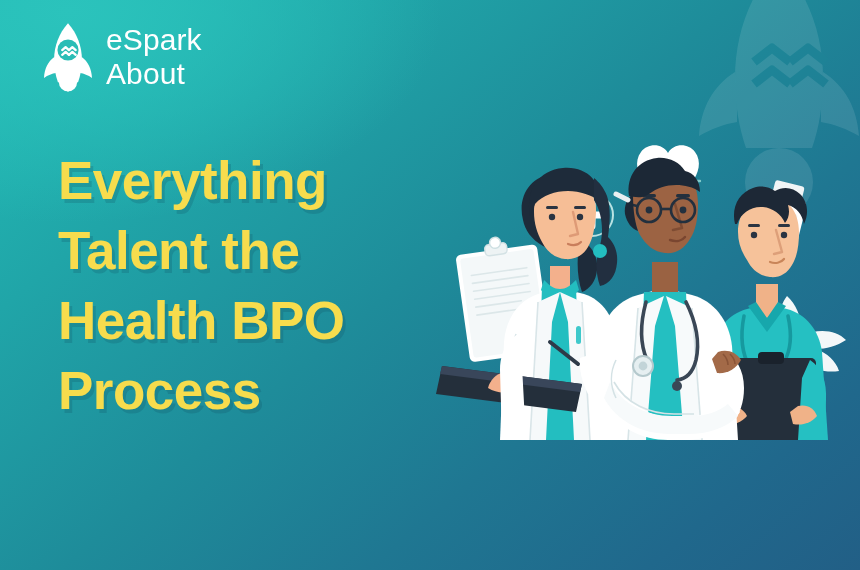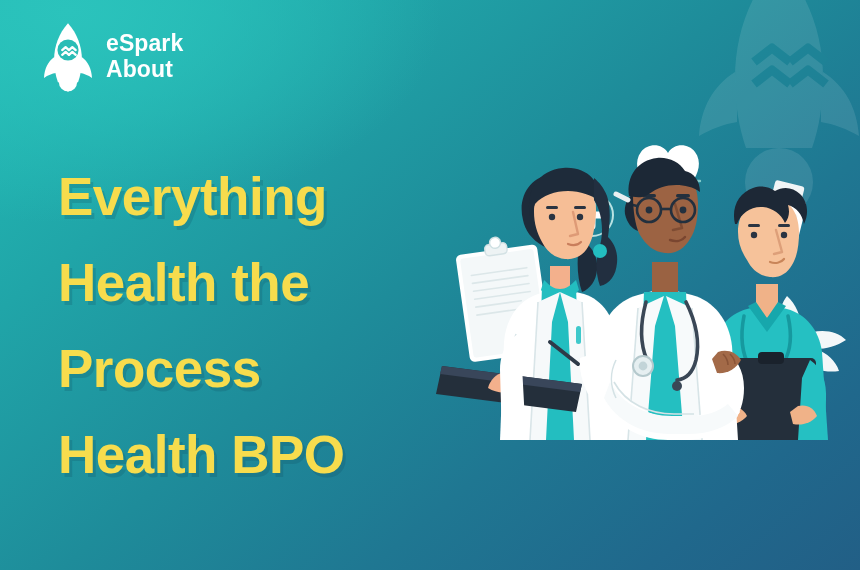--- a/index.html
+++ b/index.html
@@ -28,38 +28,38 @@
 
   
   .logo {
     position:absolute; left:44px; top:22px;
     display:flex; align-items:center; gap:14px;
   }
   .logo-mark { width:48px; height:70px; flex:none; }
   .logo-mark svg { width:100%; height:100%; display:block; }
   .logo-type {
     color:#ffffff;
-    font-weight:bold;
-    font-size:23px;
+    font-weight:normal;
+    font-size:30px;
     line-height:1.12;
     letter-spacing:.1px;
   }
 
   
   .headline {
     position:absolute; left:58px; top:146px;
     width:400px;
     color:#F7DC4D;
     font-weight:bold;
     font-size:53px;
     line-height:70px;
     letter-spacing:-.5px;
     text-shadow:3px 4px 0 rgba(14,70,88,.20);
   }
-  .headline span { display:block;margin-top:16px; }
+  .headline span { display:block; }
 
   
   .illustration {
     position:absolute; left:430px; top:120px;
     width:430px; height:320px;
   }
   .illustration svg { width:100%; height:100%; display:block; overflow:visible; }
 </style>
 </head>
 <body>
@@ -103,23 +103,23 @@
       </svg>
     </div>
     <div class="logo-type">
       <div>eSpark</div>
       <div>About</div>
     </div>
   </div>
 
   <h1 class="headline">
     <span>Everything</span>
-    <span>Health the</span>
+    <span>Talent the</span>
+    <span>Health BPO</span>
     <span>Process</span>
-    <span>Health BPO</span>
   </h1>
 
   <div class="illustration">
     <svg viewBox="0 0 430 320" xmlns="http://www.w3.org/2000/svg" aria-hidden="true">
       <defs>
         <clipPath id="stage">
             <rect x="-20" y="-20" width="470" height="340"></rect>
           </clipPath>
       </defs>
       <g clip-path="url(#stage)">

